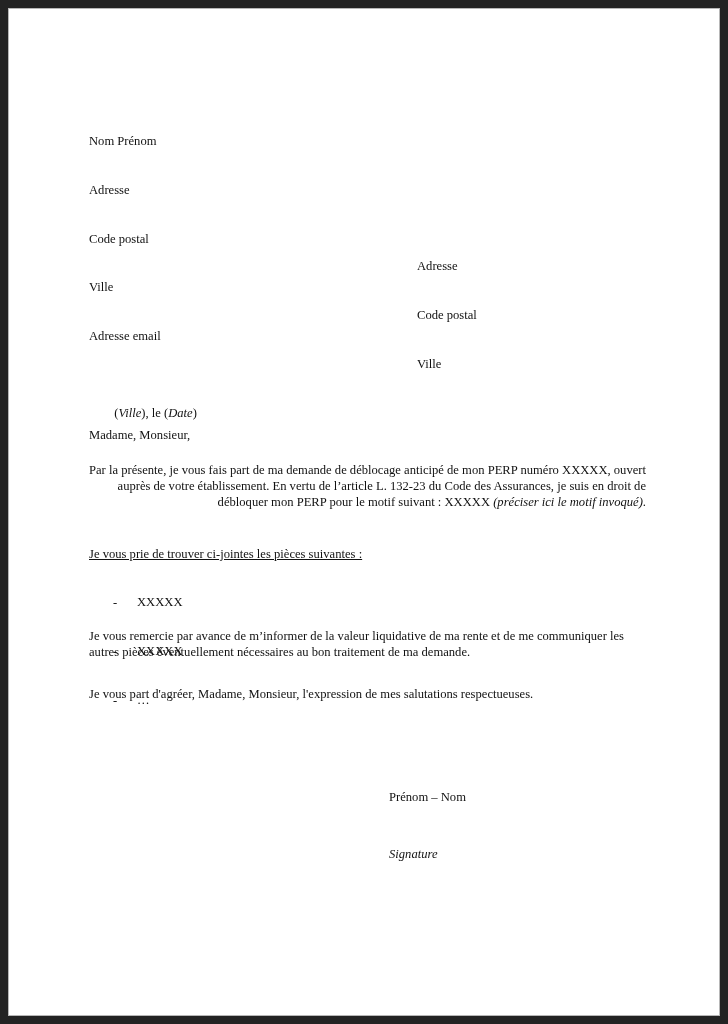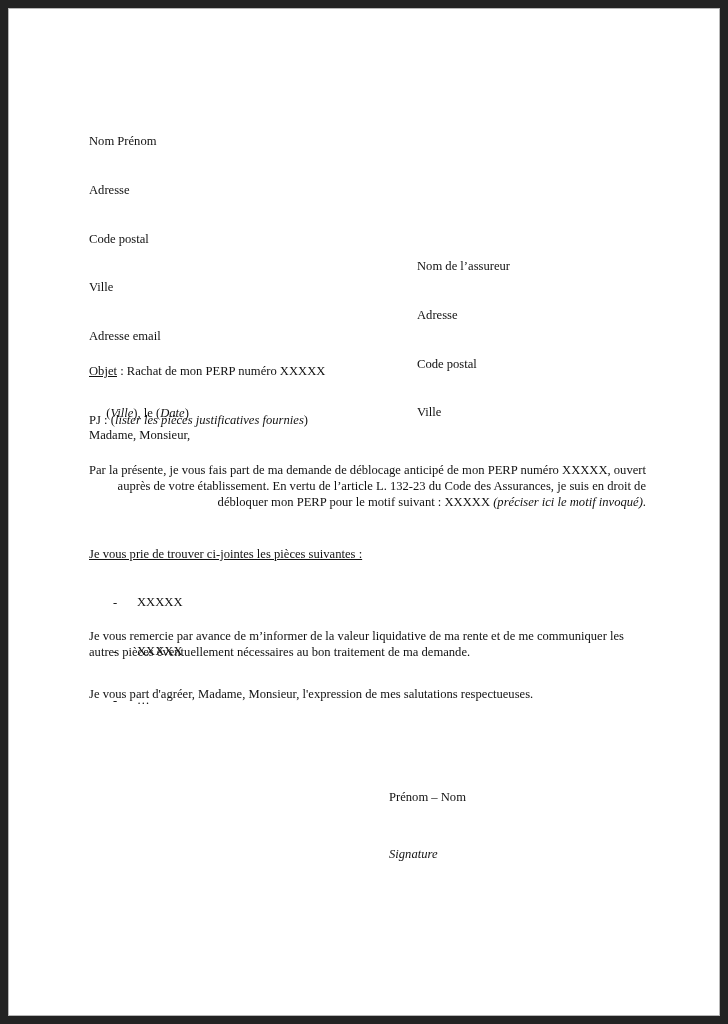--- a/index.html
+++ b/index.html
@@ -44,21 +44,21 @@
     position: absolute;
     white-space: pre-wrap;
   }
   .line {
     display: block;
     white-space: pre;
   }
   #sender-block  { left: 80px;  top: 92px;  width: 320px; }
   #recipient-block { left: 408px; top: 217px; width: 290px; }
   #subject-block { left: 80px;  top: 322px;  width: 520px; }
-  #date-block    { left: 72px;  top: 380px;  width: 300px; }
+  #date-block    { left: 80px;  top: 380px;  width: 300px; }
   #salutation    { left: 80px;  top: 418px;  width: 400px; }
   #para-main     { left: 80px;  top: 453px;  width: 557px; text-align: right; }
   #attach-intro  { left: 80px;  top: 537px;  width: 520px; text-decoration: underline; }
   #attach-list   { left: 80px;  top: 553px;  width: 400px; }
   #para-thanks   { left: 80px;  top: 619px;  width: 554px; }
   #para-closing  { left: 80px;  top: 677px;  width: 560px; }
   #signature-block { left: 380px; top: 748px; width: 268px; text-align: left; }
 
   .u { text-decoration: underline; }
   .it { font-style: italic; }
@@ -86,30 +86,25 @@
 
       <div class="blk" id="sender-block">
         <span class="line">Nom Prénom</span>
         <span class="line">Adresse</span>
         <span class="line">Code postal</span>
         <span class="line">Ville</span>
         <span class="line">Adresse email</span>
       </div>
 
       <div class="blk" id="recipient-block">
-        <span class="line">Nom de l’assureur</span>
         <span class="line">Adresse</span>
         <span class="line">Code postal</span>
         <span class="line">Ville</span>
       </div>
 
-      <div class="blk" id="subject-block">
-        <span class="line"><span class="u">Objet</span><span> : Rachat de mon PERP numéro XXXXX</span></span>
-        <span class="line"><span>PJ : (</span><span class="it">lister les pièces justificatives fournies</span><span>)</span></span>
-      </div>
 
       <div class="blk" id="date-block">
         <span>(</span><span class="it">Ville</span><span>), le (</span><span class="it">Date</span><span>)</span>
       </div>
 
       <div class="blk" id="salutation">Madame, Monsieur,</div>
 
       <div class="blk" id="para-main"><span>Par la présente, je vous fais part de ma demande de déblocage anticipé de mon PERP numéro XXXXX, ouvert auprès de votre établissement. En vertu de l’article L. 132-23 du Code des Assurances, je suis en droit de débloquer mon PERP pour le motif suivant : XXXXX</span> <span class="it">(préciser ici le motif invoqué)</span><span>.</span></div>
 
       <div class="blk" id="attach-intro">Je vous prie de trouver ci-jointes les pièces suivantes :</div>

